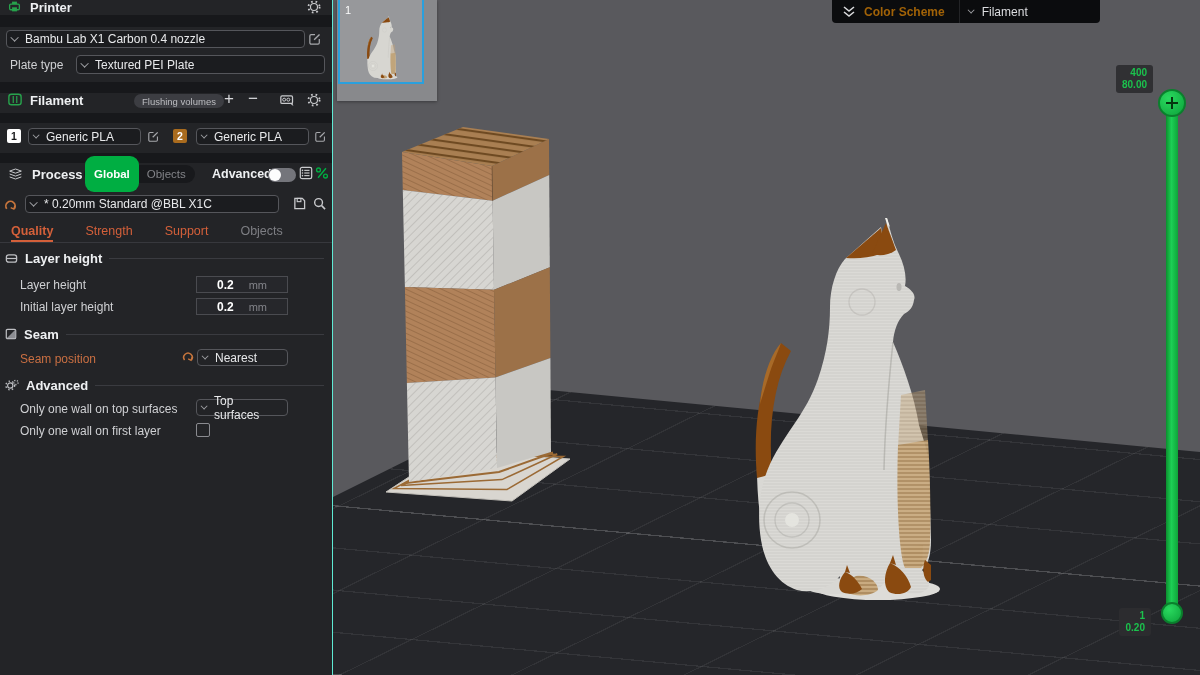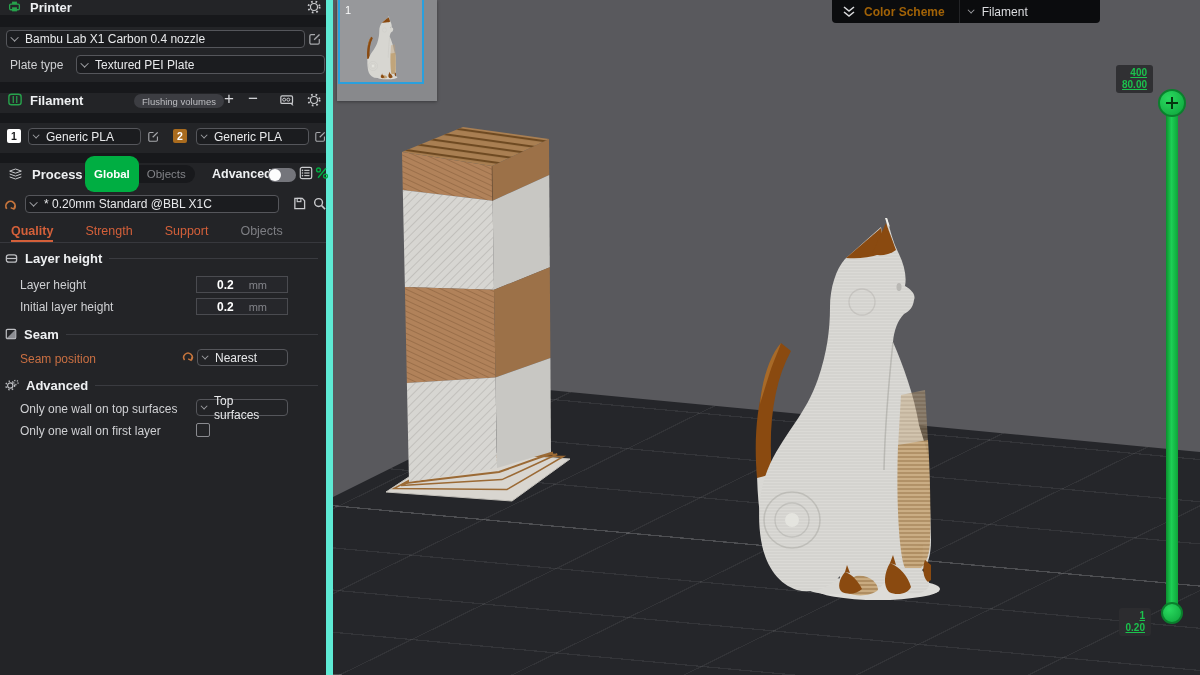--- a/index.html
+++ b/index.html
@@ -1,21 +1,21 @@
 <!DOCTYPE html>
 <html><head>
 <meta charset="utf-8">
 <style>
   * { margin:0; padding:0; box-sizing:border-box; }
   html,body { width:1200px; height:675px; overflow:hidden; background:#000; }
   body { font-family:"Liberation Sans", sans-serif; -webkit-font-smoothing:antialiased; }
   #app { position:relative; width:1200px; height:675px; background:#232427; }
 
   
-  .panel { position:absolute; left:0; top:0; width:333px; height:675px; background:#232427; border-right:7px solid #5eead4; z-index:5; }
+  .panel { position:absolute; left:0; top:0; width:333px; height:675px; background:#232427; border-right:1px solid #5eead4; z-index:5; }
   .strip { position:absolute; left:0; right:0; background:#17181b; }
   .hdr-title { font-size:13px; font-weight:bold; color:#eef0f2; }
   .lbl { font-size:12px; color:#cfd0d3; }
   .dd { position:absolute; display:flex; align-items:center; gap:6px; background:#1b1c1f; border:1px solid #55565b; border-radius:4px; padding:0 6px; color:#e8e9eb; font-size:12px; }
   .chev { width:6px; height:6px; border-left:1.5px solid #a0a1a5; border-bottom:1.5px solid #a0a1a5; transform:rotate(-45deg) translateY(-2px); flex:0 0 auto; }
   .chev.sm { width:5px; height:5px; }
   .inp { position:absolute; display:flex; align-items:center; background:#26272b; border:1px solid #4a4b50; border-radius:0; padding:0 20px; }
   .inp .val { font-size:12px; font-weight:bold; color:#fff; }
   .inp .unit { margin-left:auto; font-size:11px; color:#83848a; }
   .icon-btn { background:none; border:none; cursor:pointer; padding:0; display:flex; align-items:center; justify-content:center; }
@@ -60,21 +60,21 @@
   
   .slider-bar { position:absolute; left:833px; top:100px; width:12px; height:516px; border-radius:6px;
     background:linear-gradient(90deg,#0c8f2e,#1dd055 45%,#0fa53a); z-index:3; }
   .slider-handle { position:absolute; border-radius:50%; background:radial-gradient(circle at 35% 30%, #2ad95f, #0ca33a); border:2px solid #0b7f2d; z-index:4; }
   .slider-handle.top { left:825px; top:89px; width:28px; height:28px; }
   .slider-handle.top::before, .slider-handle.top::after { content:""; position:absolute; background:#06360f; }
   .slider-handle.top::before { left:50%; top:6px; bottom:6px; width:2px; margin-left:-1px; }
   .slider-handle.top::after { top:50%; left:6px; right:6px; height:2px; margin-top:-1px; }
   .slider-handle.bottom { left:828px; top:602px; width:22px; height:22px; }
   .slider-badge { position:absolute; background:rgba(44,45,48,.92); border-radius:3px; padding:2px 6px; text-align:right; z-index:3; }
-  .slider-badge div { font-size:10px; font-weight:bold; color:#1bc24d; line-height:12px;text-decoration:underline; }
+  .slider-badge div { font-size:10px; font-weight:bold; color:#1bc24d; line-height:12px; }
   .slider-badge.top { left:783px; top:65px; min-width:36px; }
   .slider-badge.bottom { left:786px; top:608px; min-width:32px; }
 
   svg.gi { display:block; }
 </style>
 </head>
 <body>
 
 <div id="app">
 

